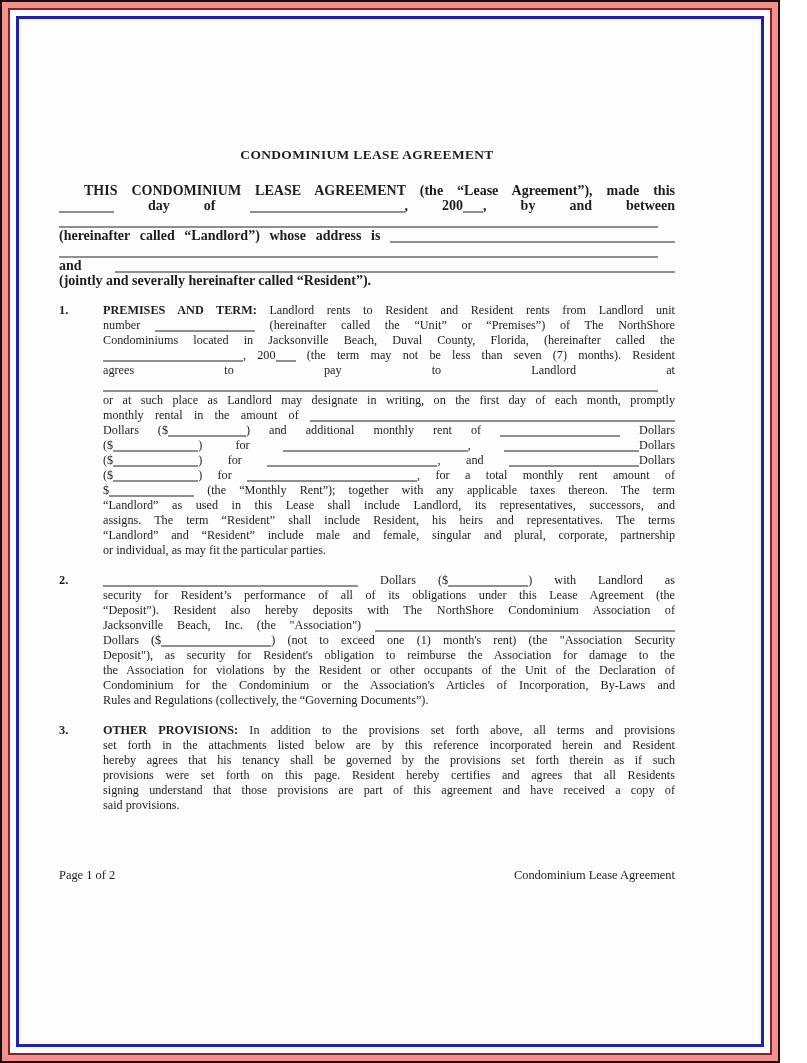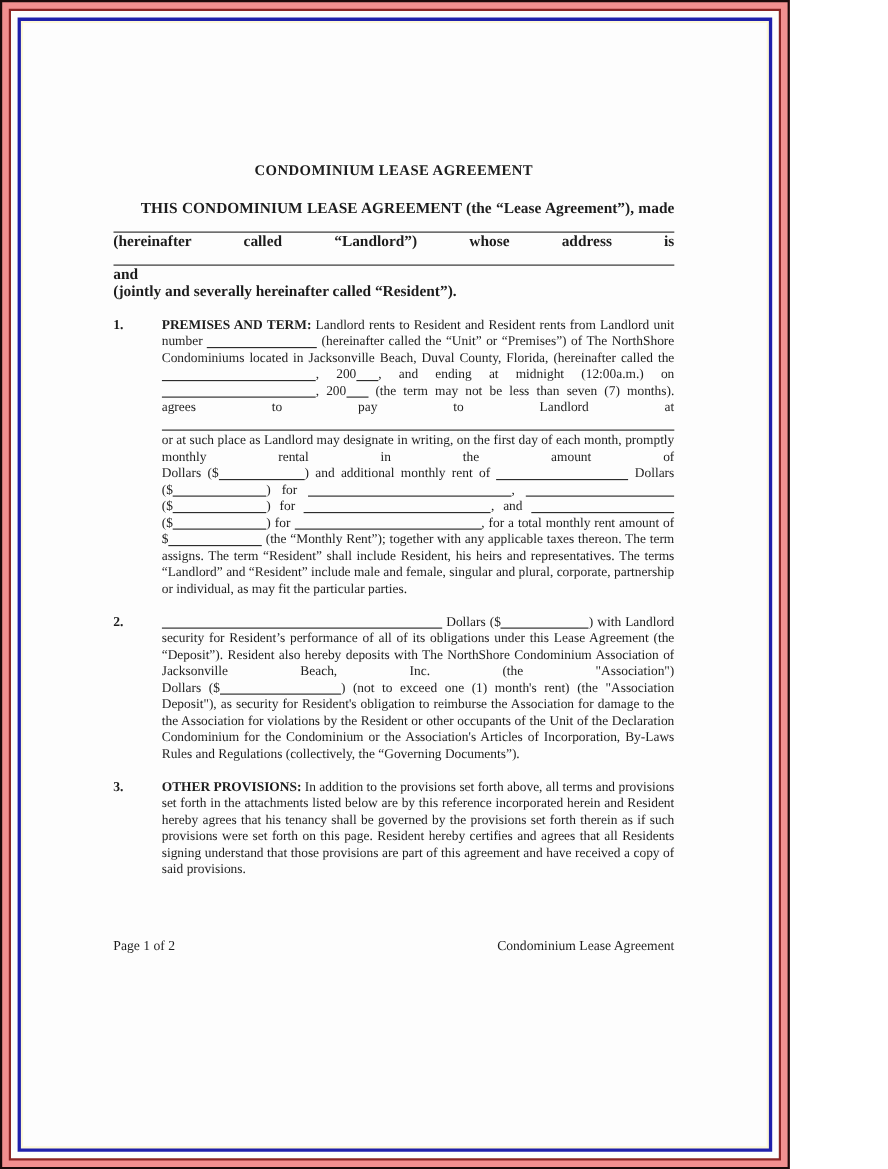--- a/index.html
+++ b/index.html
@@ -3,31 +3,31 @@
 <meta charset="utf-8">
 <style>
   * { margin: 0; padding: 0; box-sizing: border-box; }
   html, body { width: 807px; height: 1063px; }
   body {
     font-family: "Liberation Serif", "DejaVu Serif", serif;
     background: #ffffff;
     color: var(--ink, #1d1d1d);
   }
   .page {
-    width: 718px;
+    width: 780px;
     height: 1063px;
     background: var(--paper, #fdfdfd);
     box-shadow:
       inset 0 0 0 2px  var(--edge, #1c0b0b),
       inset 0 0 0 8px  var(--pink, #f29090),
       inset 0 0 0 10px var(--maroon, #8a2424),
       inset 0 0 0 16px var(--paper, #fdfdfd),
       inset 0 0 0 19px var(--blue, #2020ac),
       inset 0 0 0 21px var(--cream, #fdf8d8);
-    padding: 147px 105px 0 103px;
+    padding: 147px 105px 0 59px;
     position: relative;
   }
   .title {
     text-align: center;
     font-weight: 700;
     font-size: 13.4px;
     line-height: 15px;
     letter-spacing: 0.4px;
     margin-bottom: 21px;
   }
@@ -58,44 +58,45 @@
     text-align: center;
   }
 </style>
 </head>
 <body>
 
 <div class="page">
   <div class="title">CONDOMINIUM LEASE AGREEMENT</div>
   <div class="intro" id="intro">
       <div class="line j" style="text-indent: 25px;">THIS CONDOMINIUM LEASE AGREEMENT (the “Lease Agreement”), made this</div>
+      <div class="line j"><span class="blank" style="width: 55px;"></span> day of <span class="blank" style="width: 155px;"></span>, 200<span class="blank" style="width: 20px;"></span>, by and between</div>
       <div class="line"><span class="blank" style="width: 599px;"></span></div>
       <div class="line j">(hereinafter called “Landlord”) whose address is <span class="blank" style="width: 285px;"></span></div>
       <div class="line"><span class="blank" style="width: 599px;"></span></div>
       <div class="line j">and <span class="blank" style="width: 560px;"></span></div>
       <div class="line">(jointly and severally hereinafter called “Resident”).</div>
     </div>
   <div id="sections">
       <div class="section">
         <div class="num">1.</div>
         <div class="body">
           <div class="line j"><span class="hb">PREMISES AND TERM:</span>  Landlord rents to Resident and Resident rents from Landlord unit</div>
           <div class="line j">number <span class="blank" style="width: 100px;"></span> (hereinafter called the “Unit” or “Premises”) of The NorthShore</div>
           <div class="line j">Condominiums located in Jacksonville Beach, Duval County, Florida, (hereinafter called the</div>
-          <div class="line j"><span class="blank" style="width: 140px;"></span>, 200<span class="blank" style="width: 20px;"></span>, and ending at midnight (12:00a.m.) on</div>
           <div class="line j"><span class="blank" style="width: 140px;"></span>, 200<span class="blank" style="width: 20px;"></span> (the term may not be less than seven (7) months). Resident</div>
           <div class="line j">agrees to pay to Landlord at</div>
           <div class="line"><span class="blank" style="width: 555px;"></span></div>
           <div class="line j">or at such place as Landlord may designate in writing, on the first day of each month, promptly</div>
           <div class="line j">monthly rental in the amount of <span class="blank" style="width: 365px;"></span></div>
           <div class="line j">Dollars ($<span class="blank" style="width: 78px;"></span>) and additional monthly rent of <span class="blank" style="width: 120px;"></span> Dollars</div>
           <div class="line j">($<span class="blank" style="width: 85px;"></span>) for <span class="blank" style="width: 185px;"></span>, <span class="blank" style="width: 135px;"></span>Dollars</div>
           <div class="line j">($<span class="blank" style="width: 85px;"></span>) for <span class="blank" style="width: 170px;"></span>, and <span class="blank" style="width: 130px;"></span>Dollars</div>
           <div class="line j">($<span class="blank" style="width: 85px;"></span>) for <span class="blank" style="width: 170px;"></span>, for a total monthly rent amount of</div>
           <div class="line j">$<span class="blank" style="width: 85px;"></span> (the “Monthly Rent”); together with any applicable taxes thereon.  The term</div>
+          <div class="line j">“Landlord” as used in this Lease shall include Landlord, its representatives, successors, and</div>
           <div class="line j">assigns.  The term “Resident” shall include Resident, his heirs and representatives.  The terms</div>
           <div class="line j">“Landlord” and “Resident” include male and female, singular and plural, corporate, partnership</div>
           <div class="line">or individual, as may fit the particular parties.</div>
         </div>
       </div>
       <div class="section">
         <div class="num">2.</div>
         <div class="body">
           <div class="line j"><span class="blank" style="width: 255px;"></span> Dollars ($<span class="blank" style="width: 80px;"></span>) with Landlord as</div>
           <div class="line j">security for Resident’s performance of all of its obligations under this Lease Agreement (the</div>

